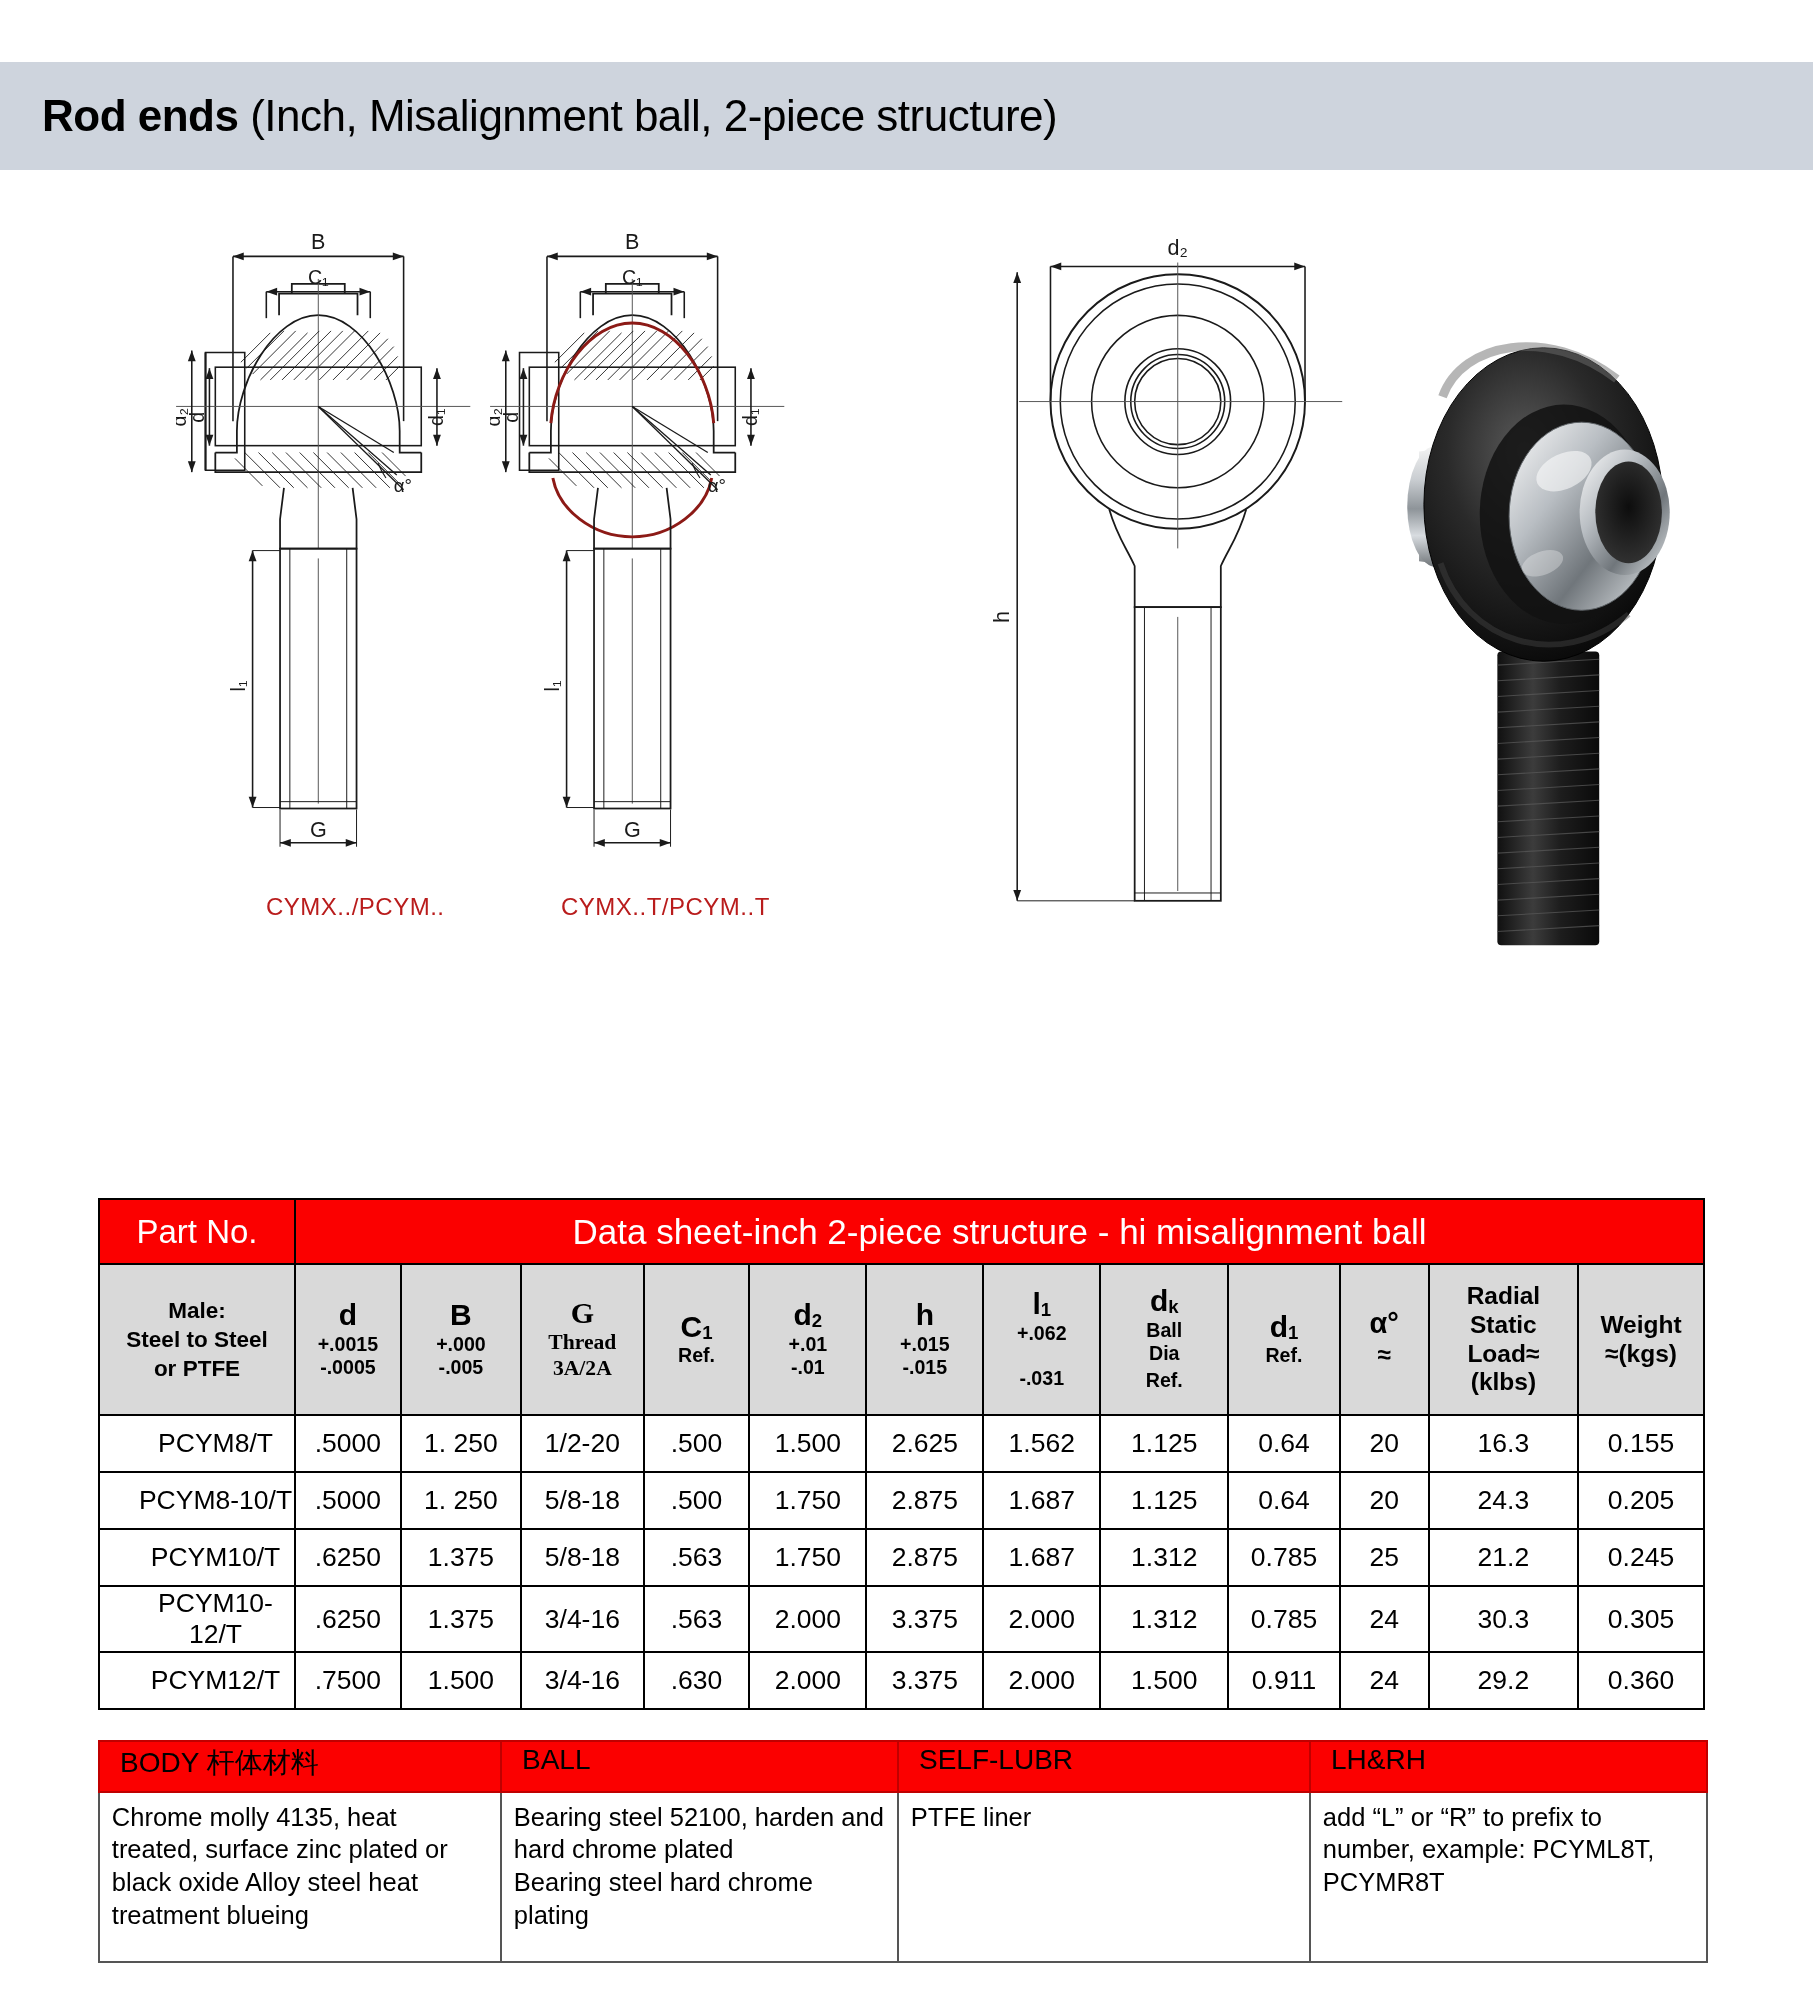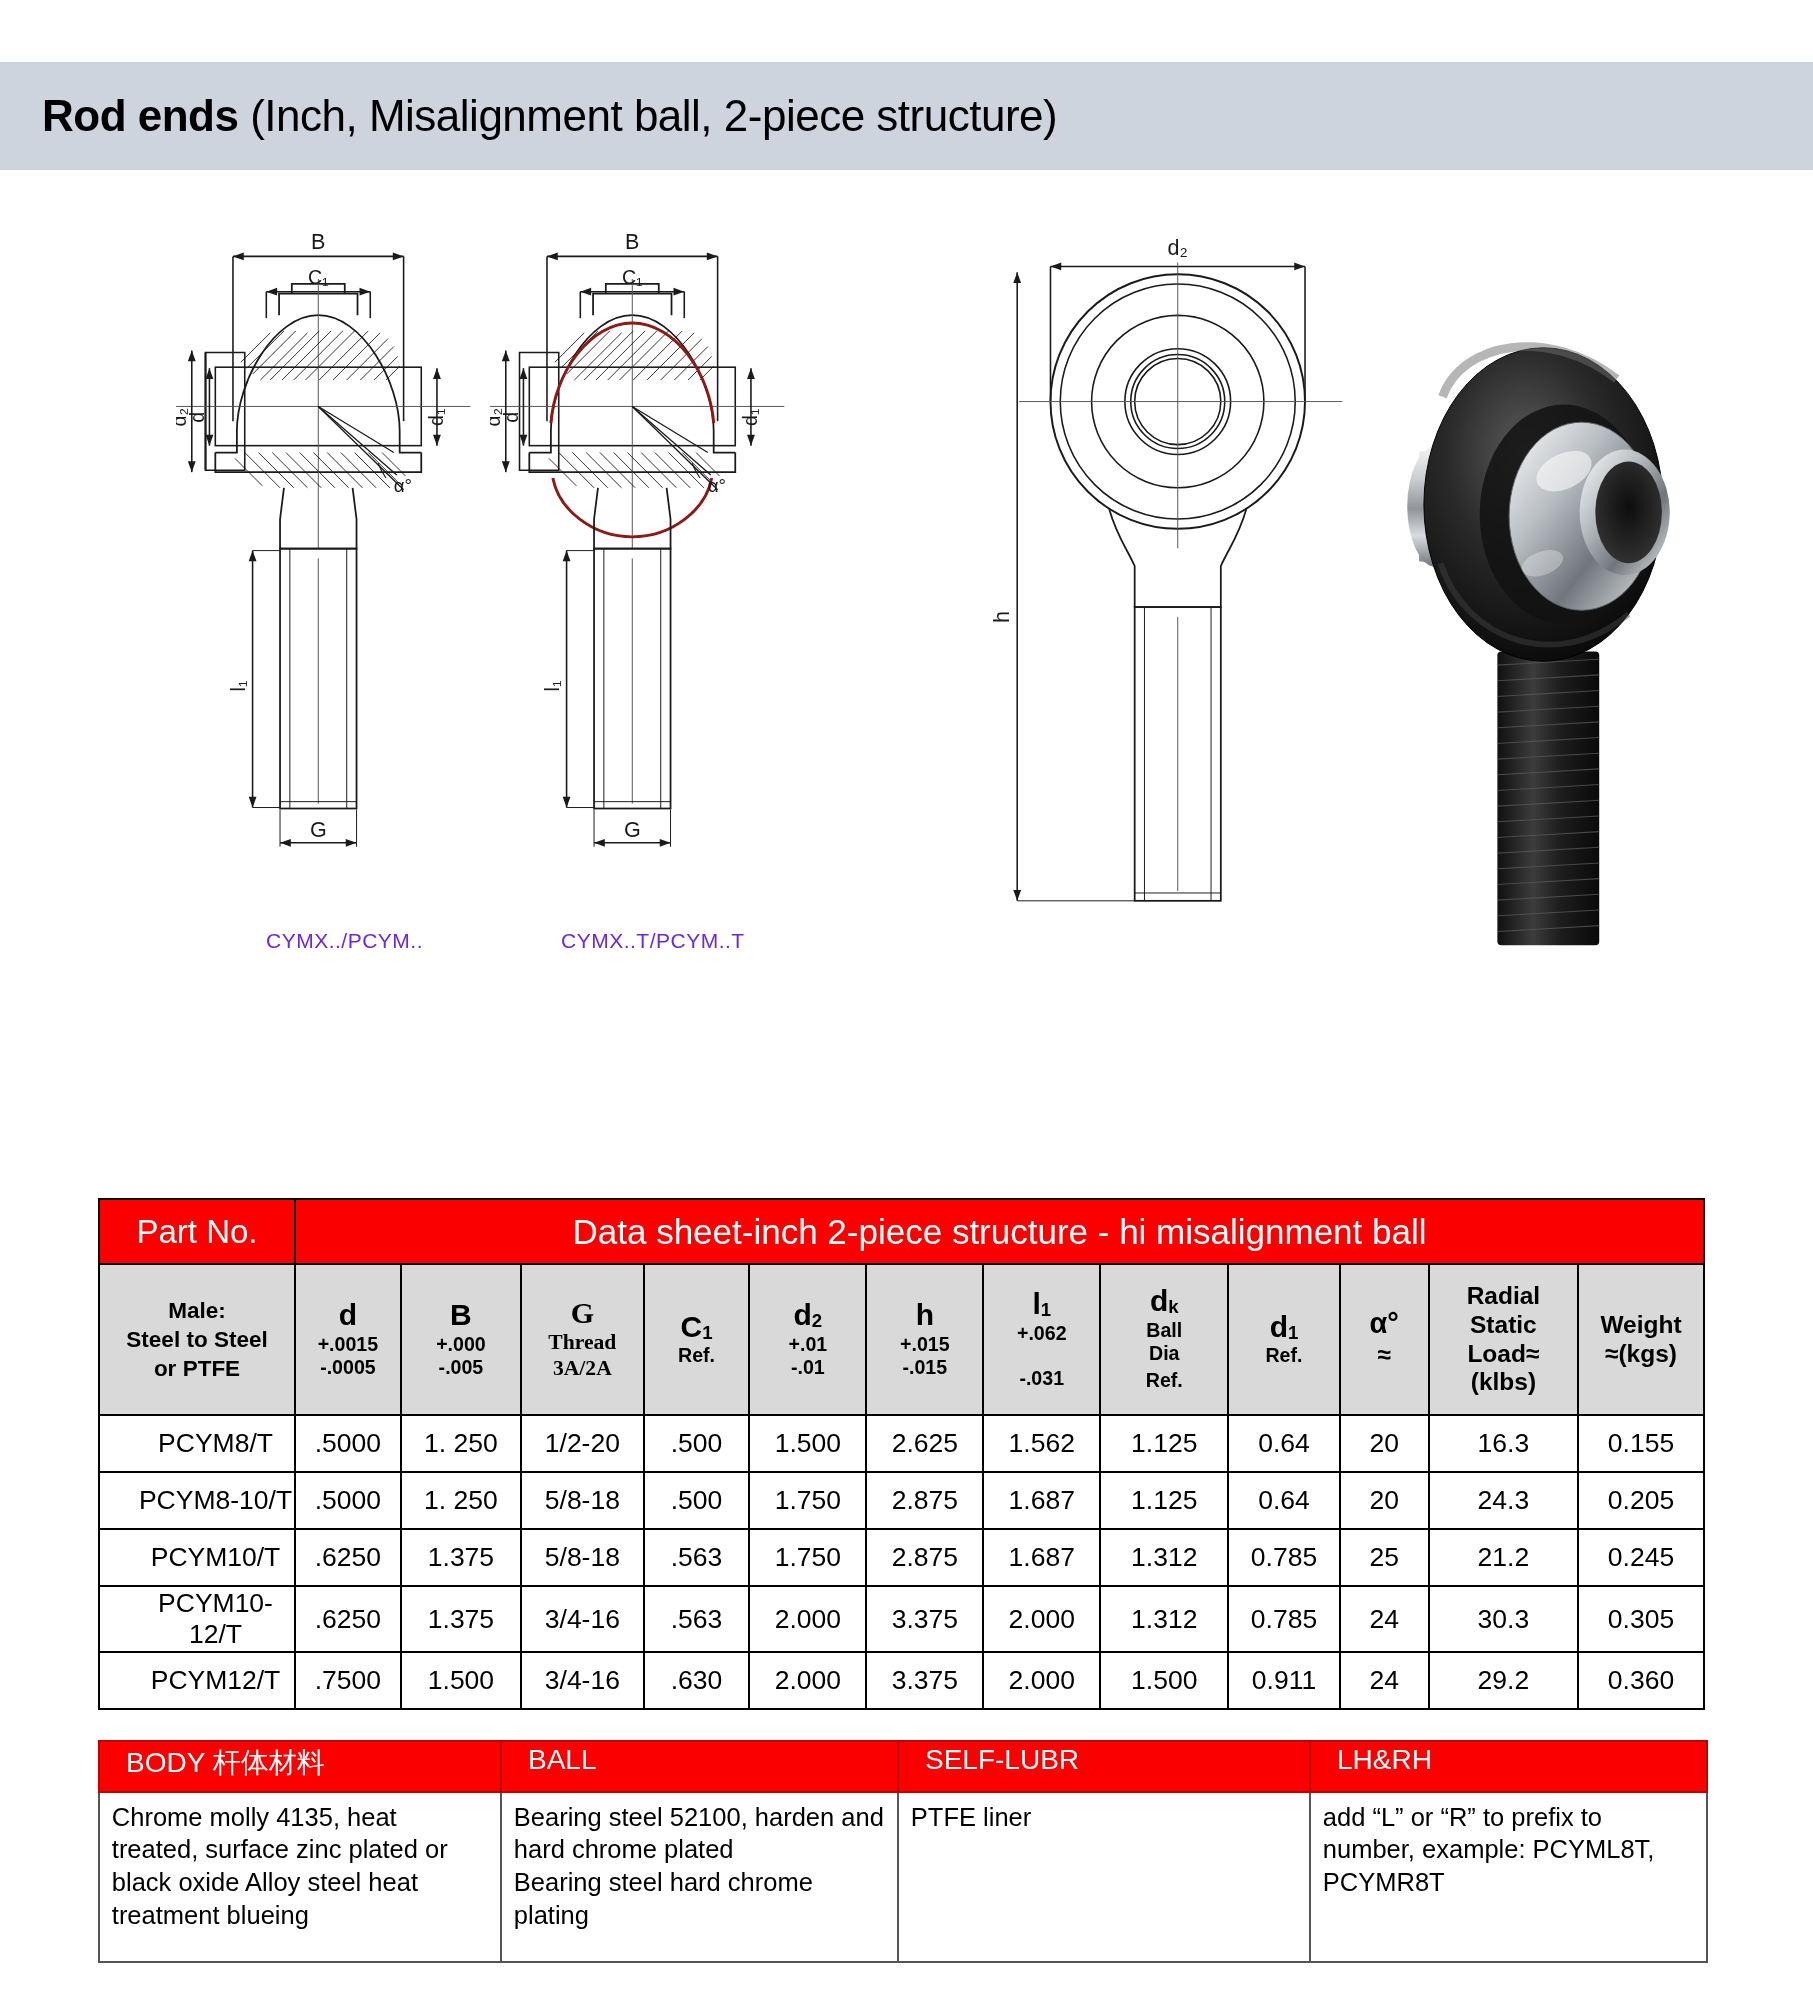--- a/index.html
+++ b/index.html
@@ -42,26 +42,25 @@
     top: 191px;
     width: 1813px;
     height: 970px;
   }
   .fig {
     position: absolute;
     top: 0;
   }
   .fig-caption {
     position: absolute;
-    font-size: 21px;
+    font-size: 24px;
     letter-spacing: 0.5px;
-    color: #6d28d9;
+    color: #b91c1c;
     white-space: nowrap;
     font-family: "Liberation Sans", sans-serif;
-    margin-top: 36px;
   }
   svg { display: block; }
 
   
   .main-table {
     position: absolute;
     left: 98px;
     top: 1198px;
     width: 1607px;
     border-collapse: collapse;
@@ -126,24 +125,24 @@
     width: 1607px;
     border-collapse: collapse;
     table-layout: fixed;
   }
   .notes-table td {
     border: 2px solid #555;
     vertical-align: top;
   }
   .notes-head {
     background: #fb0000;
-    color: #ffffff;
+    color: #000000;
     font-size: 28px;
     height: 45px;
-    padding: 2px 26px;
+    padding: 2px 20px;
     border: 2px solid #c00000 !important;
   }
   .notes-body {
     font-size: 25.5px;
     line-height: 1.28;
     padding: 7.8px 11.8px 13.7px 11.8px;
     height: 147px;
     background: #ffffff;
   }
 </style>

